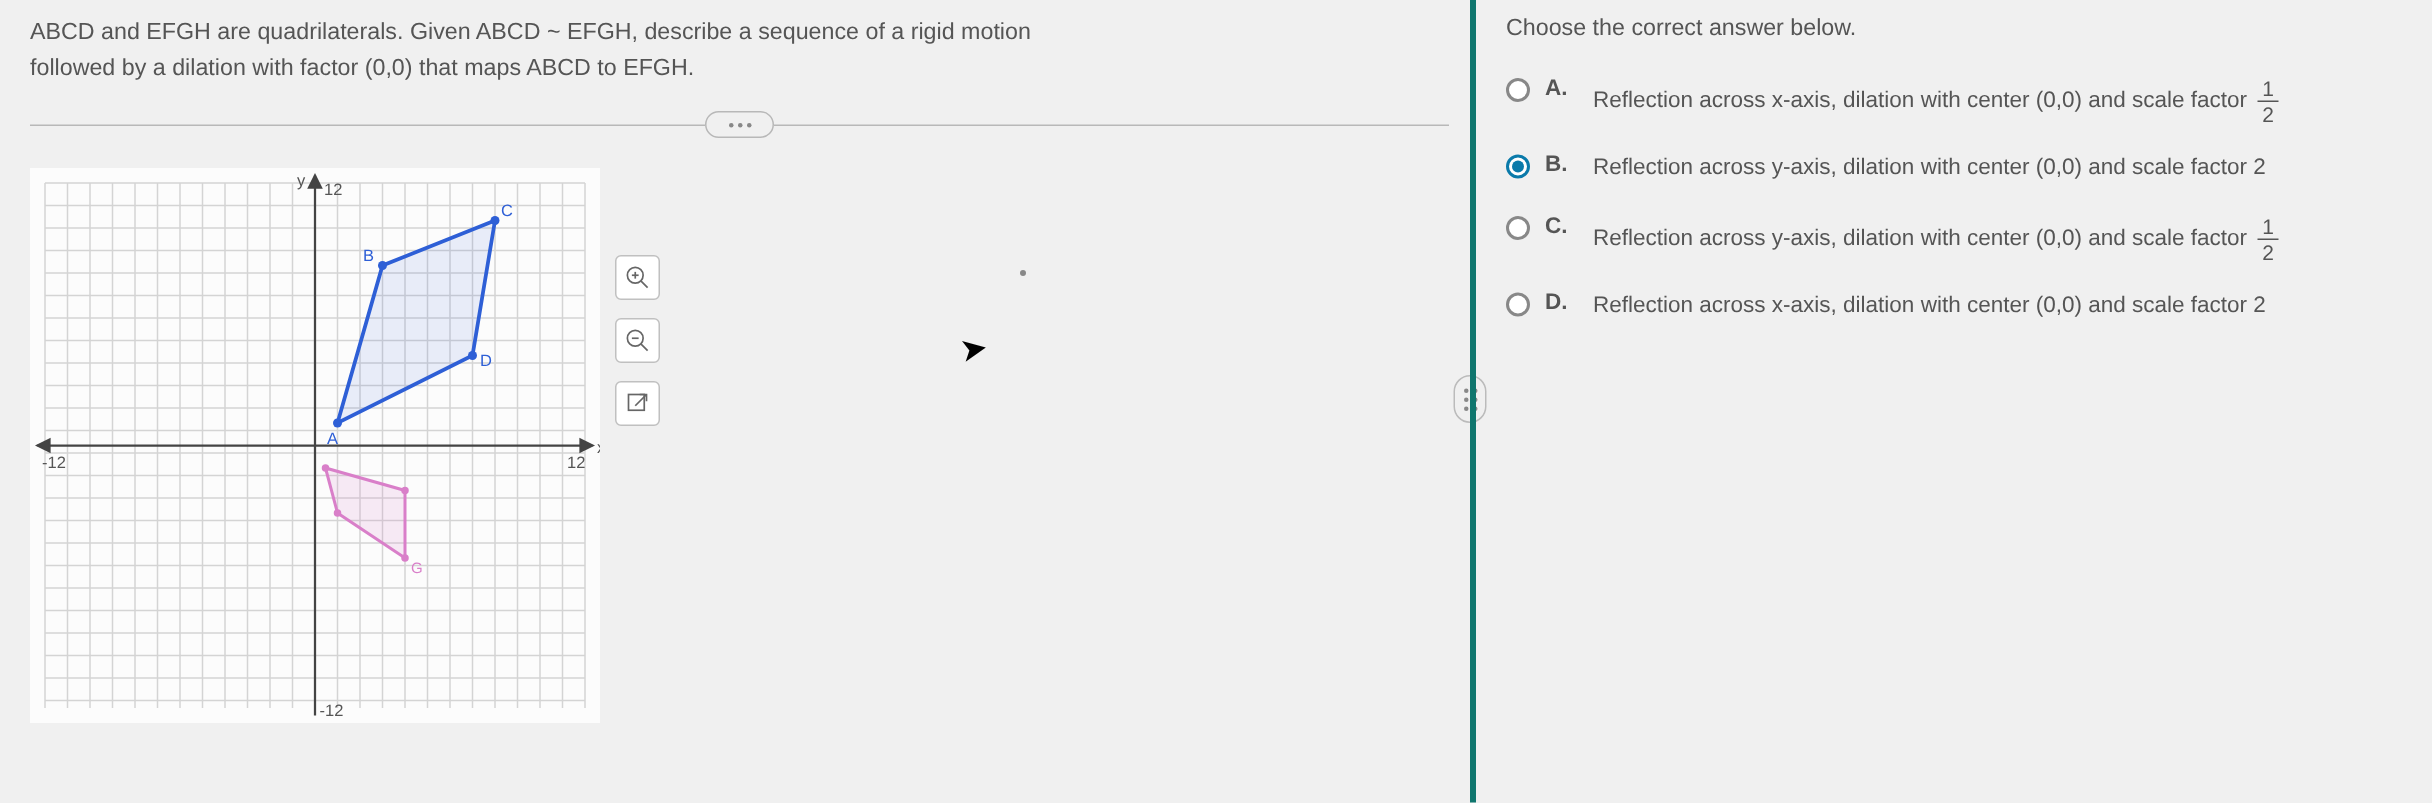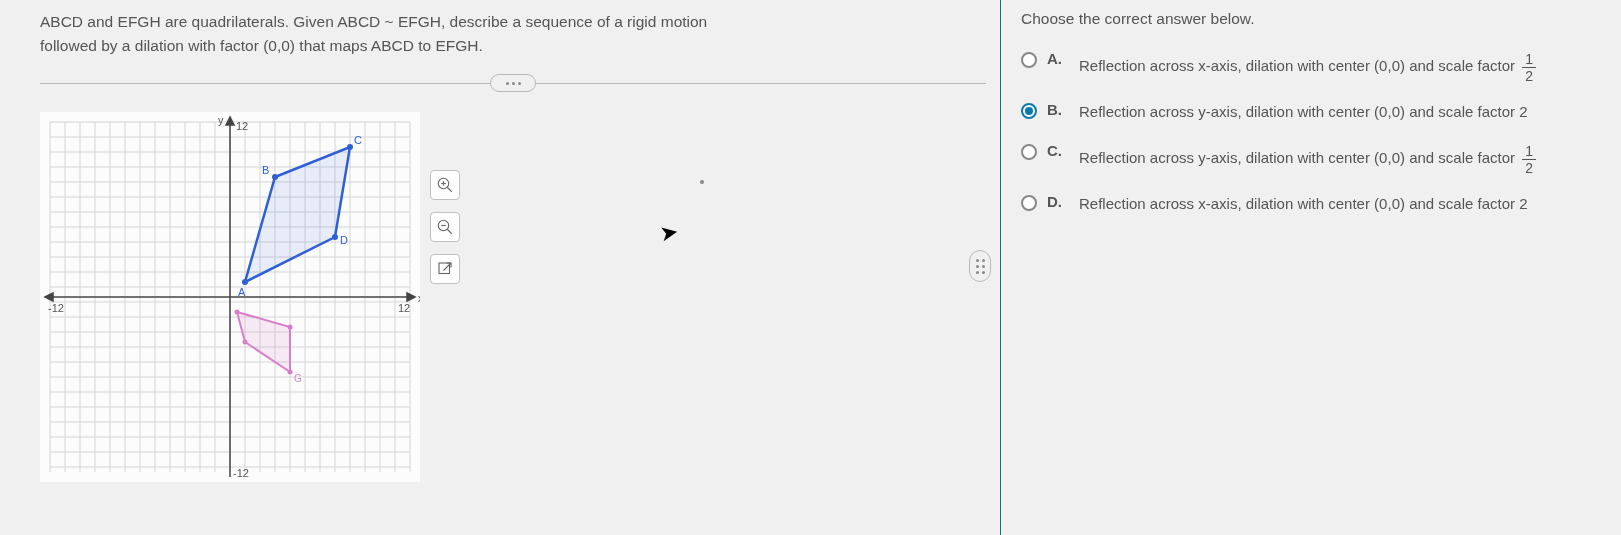--- a/index.html
+++ b/index.html
@@ -11,26 +11,25 @@
     overflow: hidden;
     display: flex;
     position: relative;
     color: #333;
     font-size: 15px;
   }
   .left-pane {
     width: 980px;
     padding: 10px 14px 0 20px;
     position: relative;
-    margin-left: 20px;
   }
   .right-pane {
     flex: 1;
     padding: 10px 14px 0 20px;
-    border-left: 1px solid #0f766e;
+    border-left: 4px solid #0f766e;
     position: relative;
   }
   .question-text {
     line-height: 1.55;
     color: #555;
     font-size: 15.5px;
   }
   .divider-row {
     position: relative;
     margin-top: 14px;

